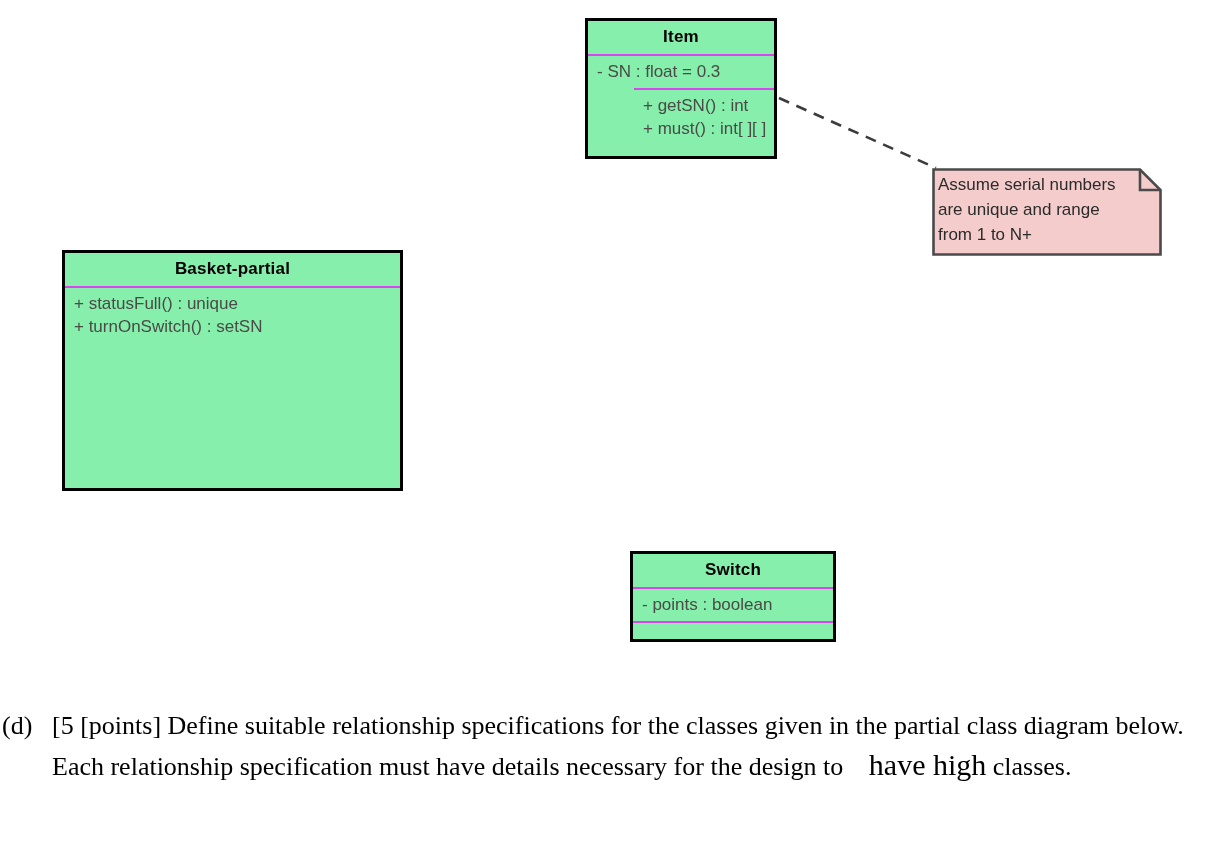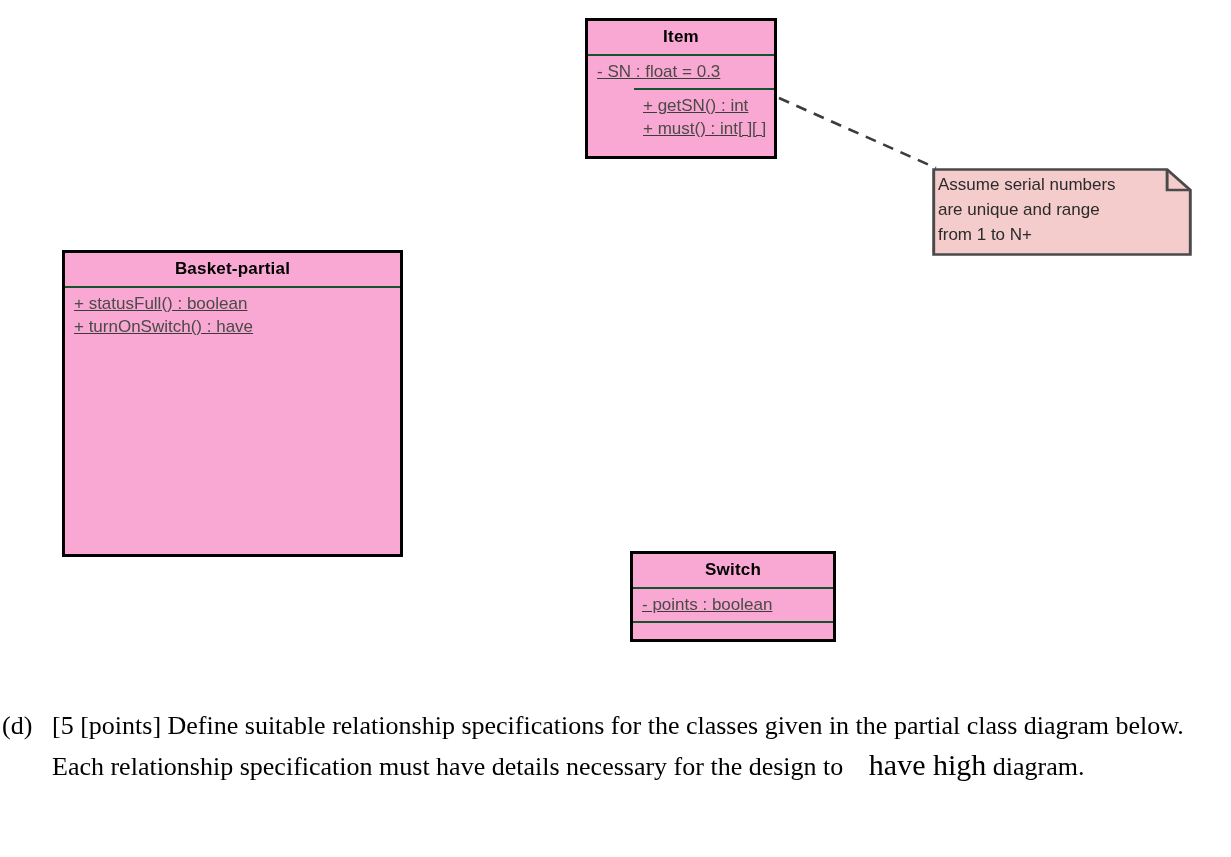--- a/index.html
+++ b/index.html
@@ -23,31 +23,30 @@
     left: 0;
     top: 0;
     width: 1231px;
     height: 690px;
   }
 
   
   .uml-class {
     position: absolute;
     box-sizing: border-box;
-    background: #f9a8d4;
+    background: #86efac;
     border: 3px solid #000000;
     color: #3c3c3c;
   }
   .uml-class .compartment {
     box-sizing: border-box;
     padding: 4px 9px 5px 9px;
   }
   .uml-class .compartment.divider {
-    border-top: 2px solid #14532d;
-    text-decoration: underline;
+    border-top: 2px solid #d946ef;
   }
   .uml-class .class-name {
     text-align: center;
     font-weight: bold;
     color: #000000;
     font-size: 17px;
     letter-spacing: 0.2px;
     padding-top: 6px;
     padding-bottom: 7px;
   }
@@ -64,40 +63,39 @@
     top: 18px;
     width: 192px;
     height: 141px;
   }
   #class-item .ops { min-height: 54px; margin-left: 46px; }
 
   #class-basket {
     left: 62px;
     top: 250px;
     width: 341px;
-    height: 307px;
+    height: 241px;
   }
   #class-basket .ops { min-height: 155px; }
 
   #class-switch {
     left: 630px;
     top: 551px;
     width: 206px;
     height: 91px;
   }
   #class-switch .ops { min-height: 17px; padding-top: 6px; padding-bottom: 6px; }
 
   
   #uml-note {
     position: absolute;
     left: 932px;
     top: 168px;
     width: 230px;
     height: 88px;
-    padding-left: 30px;
   }
   #uml-note .note-shape {
     position: absolute;
     inset: 0;
     width: 100%;
     height: 100%;
   }
   #uml-note .note-text {
     position: absolute;
     left: 6px;
@@ -168,22 +166,22 @@
     </div>
     <div class="compartment divider ops">
       <div class="member">+ getSN() : int</div>
       <div class="member">+ must() : int[ ][ ]</div>
     </div>
   </div>
 
   <div class="uml-class" id="class-basket">
     <div class="compartment class-name">Basket-partial</div>
     <div class="compartment divider ops">
-      <div class="member">+ statusFull() : boolean</div>
-      <div class="member">+ turnOnSwitch() : have</div>
+      <div class="member">+ statusFull() : unique</div>
+      <div class="member">+ turnOnSwitch() : setSN</div>
     </div>
   </div>
 
   <div class="uml-class" id="class-switch">
     <div class="compartment class-name">Switch</div>
     <div class="compartment divider attrs">
       <div class="member">- points : boolean</div>
     </div>
     <div class="compartment divider ops"></div>
   </div>
@@ -196,15 +194,15 @@
     <div class="note-text">Assume serial numbers
 are unique and range
 from 1 to N+</div>
   </div>
 
 </div>
 
 <div id="question-block">
   <div class="q-row">
     <div class="q-label">(d)</div>
-    <div class="q-body"><span>[5 [points] Define suitable relationship specifications for the classes given in the partial class diagram below. Each relationship specification must have details necessary for the design to </span><span class="emph">have high</span><span> diagram.</span></div>
+    <div class="q-body"><span>[5 [points] Define suitable relationship specifications for the classes given in the partial class diagram below. Each relationship specification must have details necessary for the design to </span><span class="emph">have high</span><span> classes.</span></div>
   </div>
 </div>
 
 </body></html>

